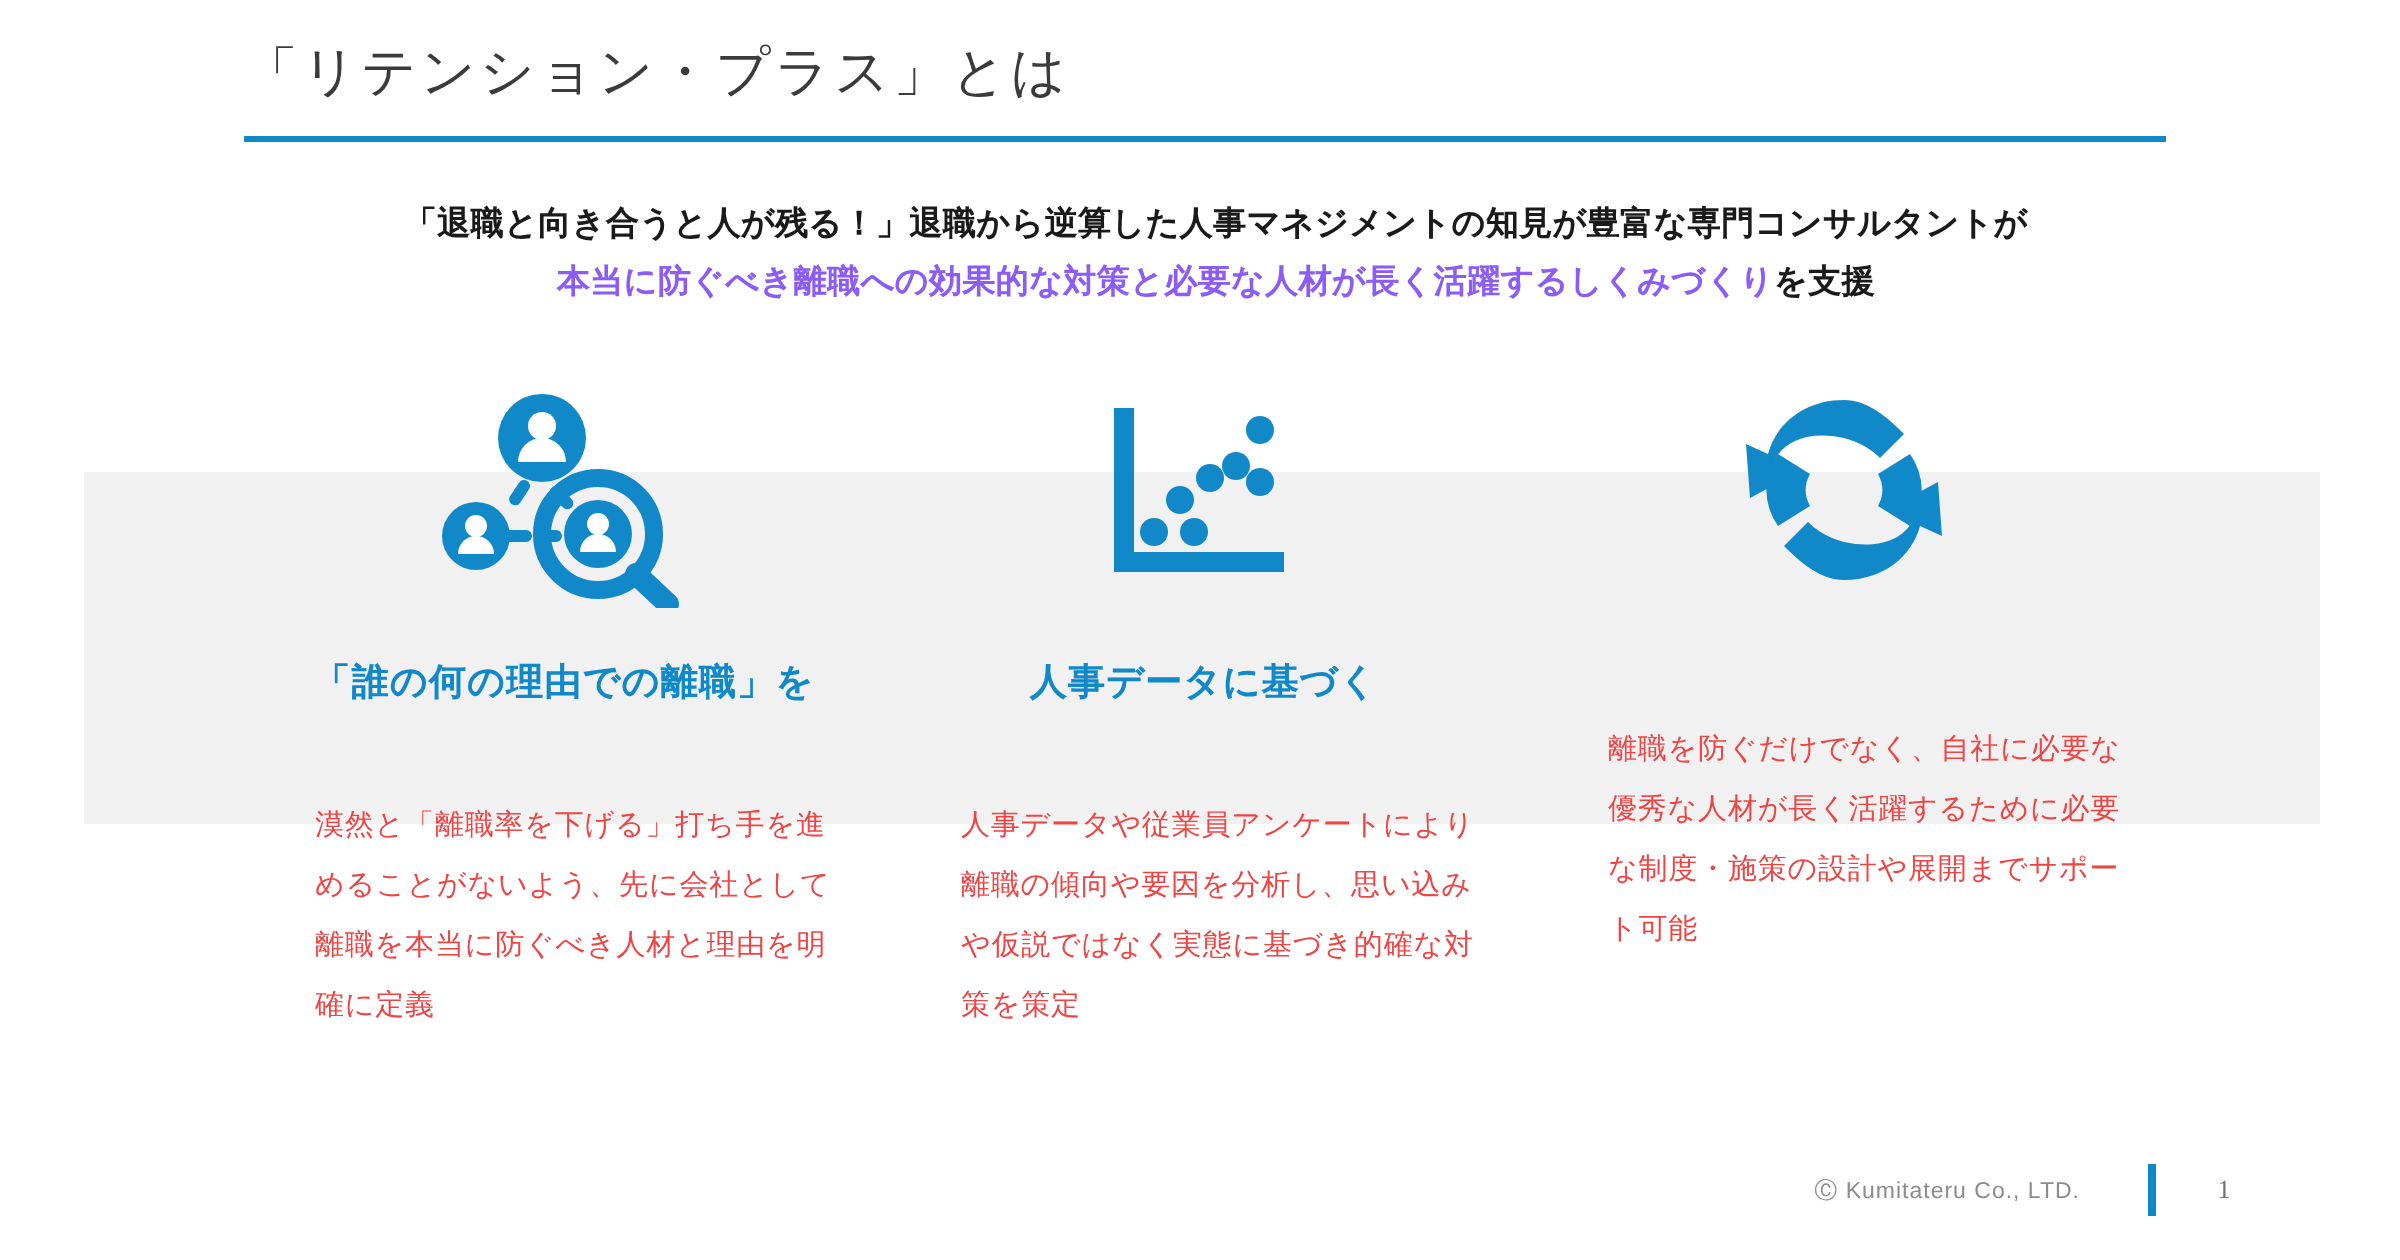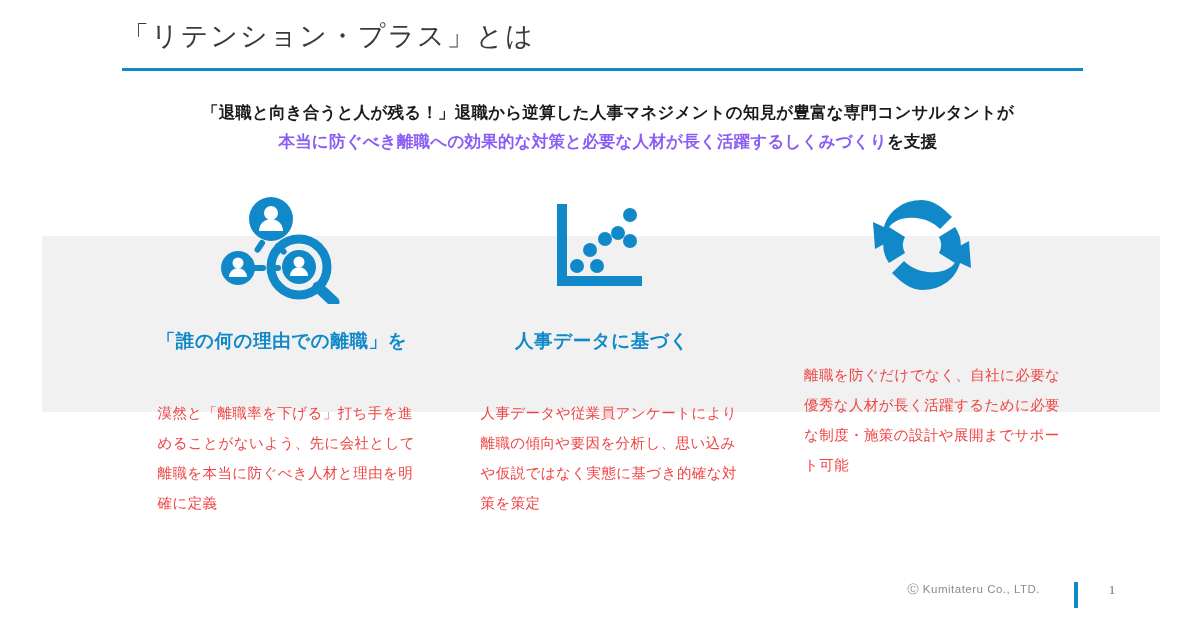--- a/index.html
+++ b/index.html
@@ -106,21 +106,21 @@
   .col:nth-child(1) .col-body { margin-left: 14px; }
   .col:nth-child(2) .col-body { margin-left: 20px; }
   .col:nth-child(3) .col-body { margin-left: 27px; }
 
   
   .footer {
     position: absolute;
     right: 82px;
     bottom: 22px;
     display: flex;
-    align-items: flex-start;
+    align-items: center;
   }
   .copyright {
     font-size: 11.5px;
     color: #8c8c8c;
     letter-spacing: 0.5px;
     white-space: nowrap;
   }
   .footer-bar {
     width: 4px;
     height: 26px;

